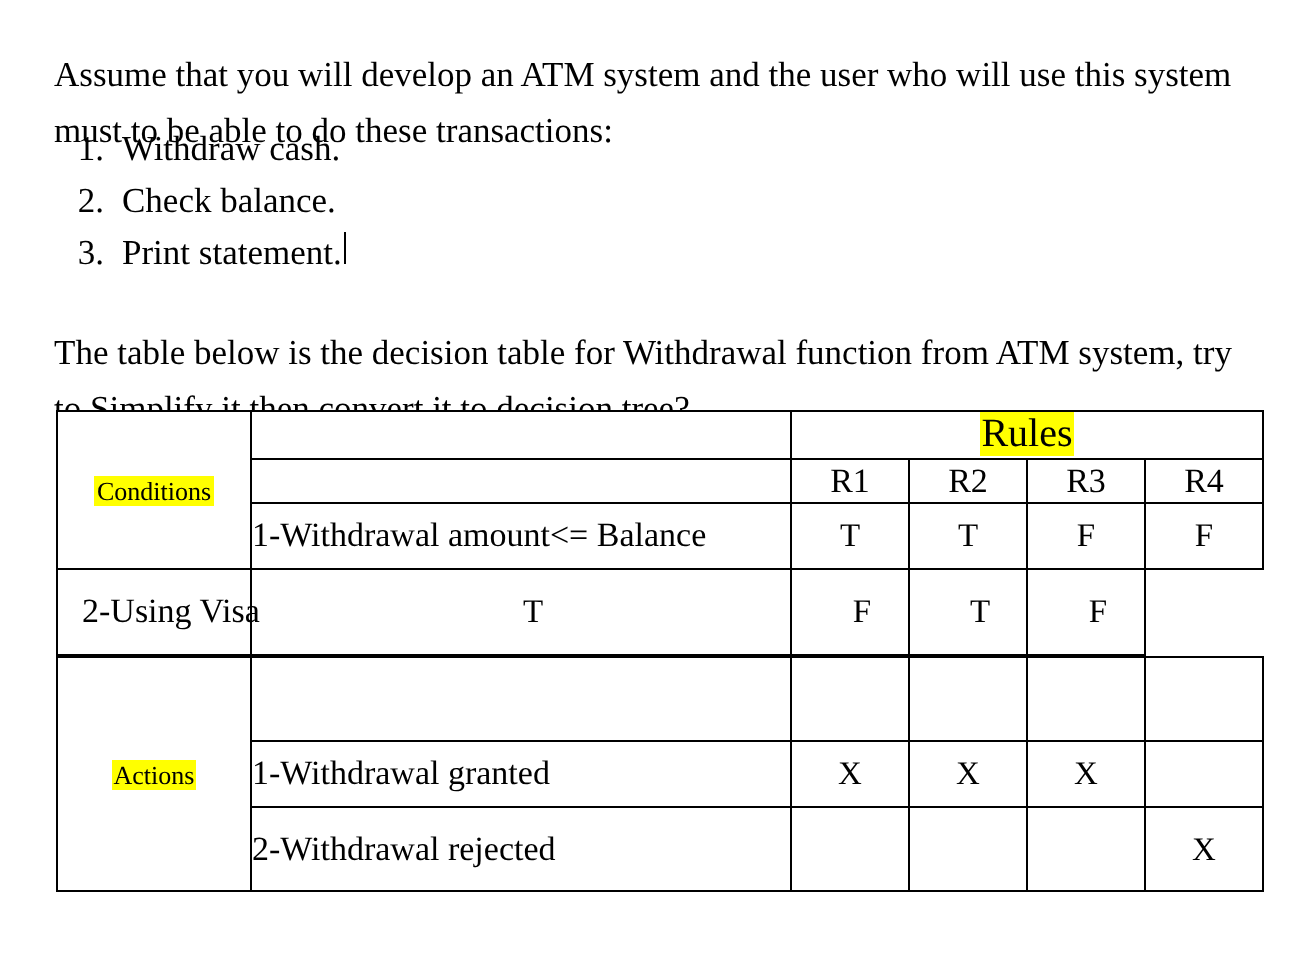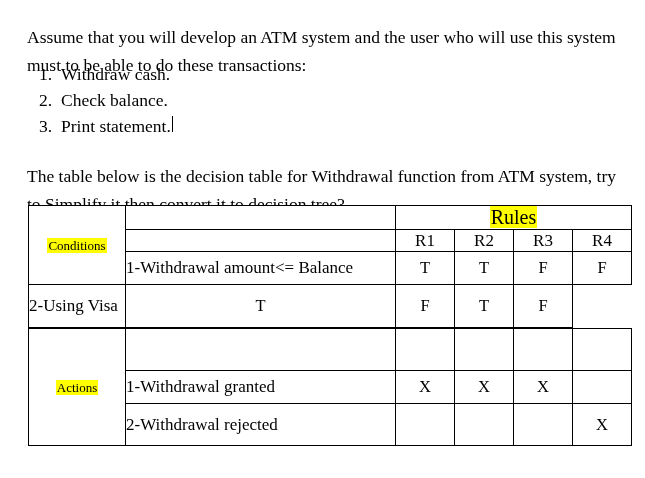--- a/index.html
+++ b/index.html
@@ -136,21 +136,21 @@
   
   .hl {
     background: #ffff00;
     padding: 0 1px;
   }
 
   
   tr.r-rules   td { height: 22px; }
   tr.r-rnum    td { height: 21px; text-align: center; }
   tr.r-cond1   td { height: 32px; }
-  tr.r-cond2   td { height: 42px; }
+  tr.r-cond2   td { height: 42px; padding-left: 12px; }
   tr.r-spacer  td { height: 41px; }
   tr.r-act1    td { height: 32px; }
   tr.r-act2    td { height: 41px; }
 
   
   tr.r-cond2 td { border-bottom: 2px solid #000; }
 </style>
 </head>
 <body>
 

